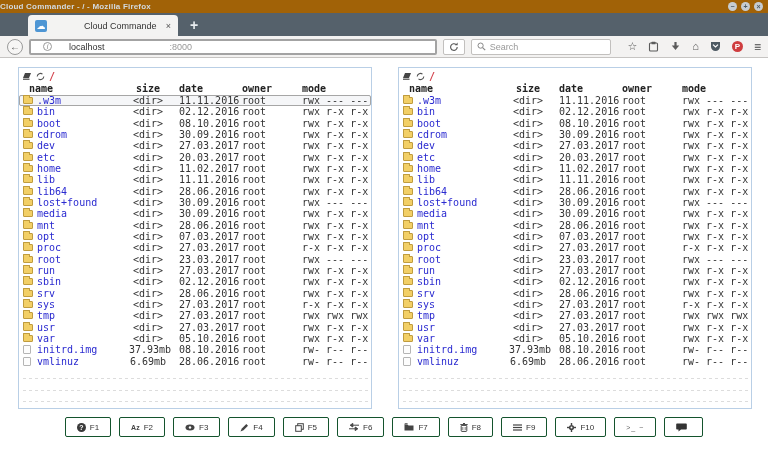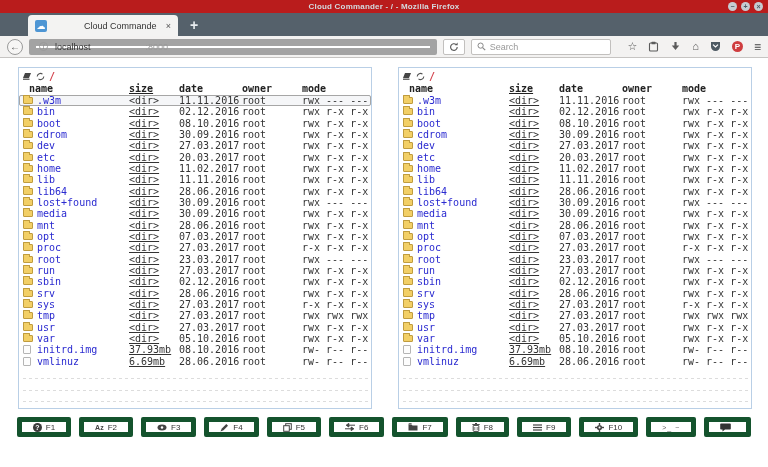--- a/index.html
+++ b/index.html
@@ -1,43 +1,43 @@
 <!DOCTYPE html>
 <html><head>
 <meta charset="utf-8">
 <style>
   * { margin:0; padding:0; box-sizing:border-box; }
   html,body { width:768px; height:467px; background:#fff; overflow:hidden;
     font-family:"Liberation Sans", sans-serif; }
 
   
-  .titlebar { height:13px; background:#b91c1c; position:relative;
-    display:flex; align-items:center; justify-content:center; }
+  .titlebar { height:13px; background:#a16207; position:relative;
+    display:flex; align-items:center; justify-content:flex-start; }
   .titlebar .wtitle { font-size:8px; font-weight:bold; color:#d3dadf; letter-spacing:.2px; }
   .winbtns { position:absolute; right:5px; top:2px; display:flex; gap:4px; }
   .winbtn { width:9px; height:9px; border-radius:50%; background:#c6ccd1; color:#4c5a64;
     font-size:7px; line-height:9px; text-align:center; font-weight:bold; }
 
   
   .tabbar { height:23px; background:#55616b; display:flex; align-items:flex-end; padding-left:28px; }
   .tab { width:150px; height:21px; background:#f3f3f2; border-radius:4px 4px 0 0;
     display:flex; align-items:center; padding:0 7px; gap:5px; }
   .favicon { width:12px; height:12px; background:#4e96d4; border-radius:2px; color:#fff;
     font-size:9px; line-height:12px; text-align:center; flex:none; }
   .tabtitle { font-size:9px; color:#333; white-space:nowrap; overflow:hidden; flex:1;margin-left:32px; }
   .tabclose { font-size:9px; color:#555; margin-left:4px; }
   .newtab { color:#e9edf0; font-size:14px; line-height:22px; margin-left:12px; font-weight:bold; }
 
   
   .toolbar { height:22px; background:#f3f2f1; border-bottom:1px solid #c6c4c2;
     display:flex; align-items:center; padding:0 7px; gap:6px; }
   .backbtn { width:16px; height:16px; border:1px solid #9a9a9a; border-radius:50%;
     color:#555; font-size:10px; line-height:14px; text-align:center; flex:none; background:#f7f6f5; }
-  .urlfield { width:424px; height:16px; background:#fff; border:7px solid #a3a3a3; border-radius:2px;
-    display:flex; align-items:center; padding:0 3px; gap:7px; }
+  .urlfield { width:424px; height:16px; background:#fff; border:2px solid #a3a3a3; border-radius:2px;
+    display:flex; align-items:center; padding:0 12px; gap:17px; }
   .infoicon { width:9px; height:9px; border:1px solid #999; border-radius:50%; color:#888;
     font-size:7px; line-height:8px; text-align:center; font-style:italic; flex:none; }
   .urlhost { font-size:9px; color:#333; }
   .urlport { font-size:9px; color:#999;margin-left:48px; }
   .reloadbtn { width:22px; height:16px; background:#fff; border:1px solid #c2c0be; border-radius:2px;
     display:flex; align-items:center; justify-content:center; }
   .searchfield { width:146px; height:16px; background:#fff; border:1px solid #c2c0be; border-radius:2px;
     display:flex; align-items:center; padding:0 5px; gap:4px; }
   .searchph { font-size:9px; color:#999; }
   .toolicons { display:flex; align-items:center; gap:11px; margin-left:10px; }
@@ -51,39 +51,39 @@
   .panel { width:354px; height:342px; border:1px solid #b9cfe6; background:#fff;
     display:flex; flex-direction:column; }
   .panel-head { height:14px; display:flex; align-items:center; gap:4px; padding:3px 0 0 3px; }
   .pathlink { color:#d2404a; font-size:10px; font-weight:bold;
     font-family:"DejaVu Sans Mono", monospace; text-decoration:none; line-height:10px; }
   .cols-row, .row { display:grid; grid-template-columns:14px 92px 38px 75px 60px 1fr;
     font-family:"DejaVu Sans Mono", monospace; font-size:10px; padding-left:4px; padding-right:2px; }
   .cols-row { height:13px; align-items:center; font-weight:bold; color:#222; }
   .cols-row .h-name { grid-column:1/3; padding-left:6px; }
   .cols-row .h-date, .row .c-date { padding-left:12px; }
-  .cols-row .h-size, .row .c-size { text-align:left;text-decoration:underline; }
+  .cols-row .h-size, .row .c-size { text-align:center; }
   .row { height:11.33px; line-height:11.33px; color:#333; }
   .row .c-name a { color:#2a2ad0; text-decoration:none;margin-top:12px; }
   .row.selected { background:#f5f6f8; outline:1px solid #a6a6a6; outline-offset:-1px; border-radius:2px; }
   .cicon { display:flex; align-items:center; justify-content:flex-start; }
   .icon-folder { display:inline-block; width:10px; height:7px; background:#f2cf66;
     border:1px solid #c09c3e; border-radius:1px; position:relative; }
   .icon-folder::before { content:""; position:absolute; top:-3px; left:-1px; width:5px; height:2px;
     background:#f2cf66; border:1px solid #c09c3e; border-bottom:none; border-radius:1px 1px 0 0; }
   .icon-file { display:inline-block; width:8px; height:9px; background:#fdfdfd;
     border:1px solid #b5b5b5; border-radius:1px; }
   .panel-empty { flex:1; margin:1px;
     background-image:
       repeating-linear-gradient(to right, #fff 0 3px, rgba(255,255,255,0) 3px 6px),
       repeating-linear-gradient(to bottom, rgba(0,0,0,0) 0 10.3px, #dcdcdc 10.3px 11.3px); }
 
   
   .footer { margin-top:8px; display:flex; justify-content:center; gap:8px; }
-  .fbtn { height:20px; background:#fff; border:5px solid #14532d; border-radius:2px;
+  .fbtn { height:20px; background:#fff; border:1px solid #14532d; border-radius:2px;
     display:flex; align-items:center; gap:4px; padding:0 11px; font-size:8px; color:#333;
     font-family:"Liberation Sans", sans-serif; cursor:pointer; }
   .qmark { width:9px; height:9px; border-radius:50%; background:#3a3a3a; color:#fff;
     font-size:7px; line-height:9px; text-align:center; font-weight:bold; }
   .aztext { font-size:7px; font-weight:bold; color:#444; }
   .consoletext { font-size:7px; color:#666; letter-spacing:1px; }
   svg { display:block; }
 </style>
 </head>
 <body>

